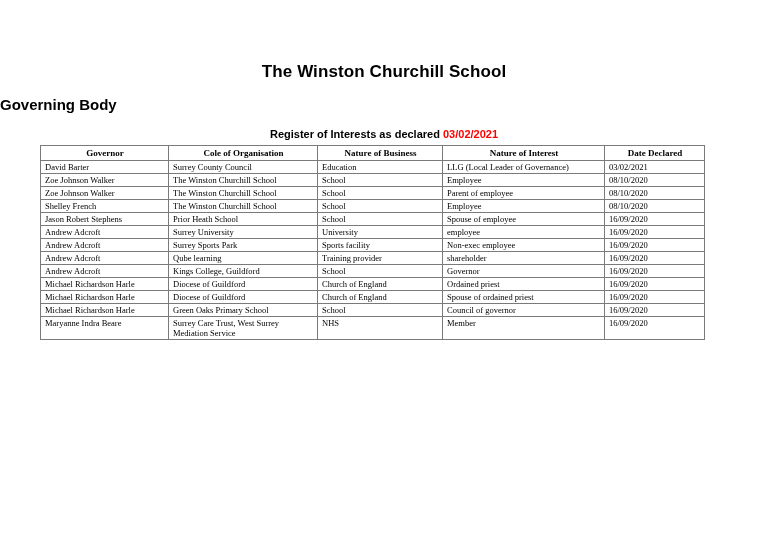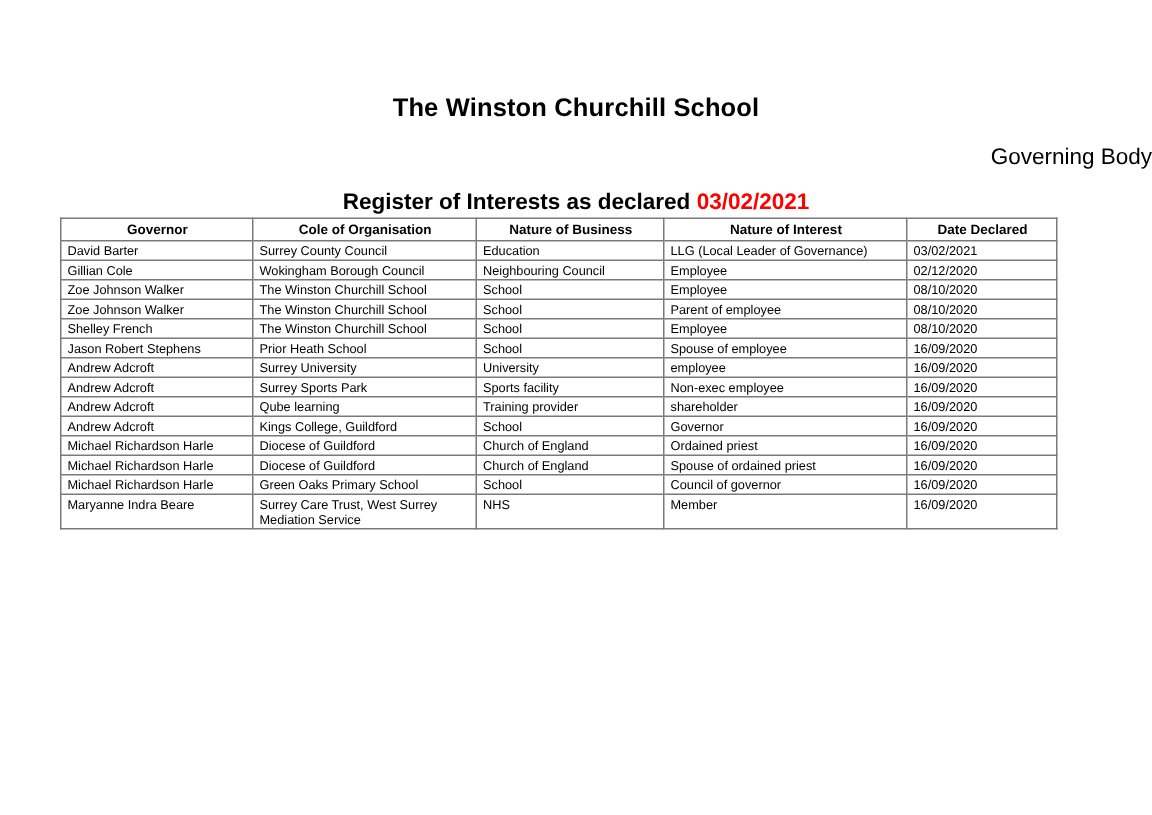--- a/index.html
+++ b/index.html
@@ -23,49 +23,50 @@
   .doc-title {
     text-align: center;
     font-size: 17px;
     font-weight: bold;
     letter-spacing: 0.1px;
     margin: 0;
     padding-top: 62px;
     line-height: 20px;
   }
   .doc-subtitle {
-    text-align: right;
+    text-align: left;
     font-size: 15px;
-    font-weight: normal;
+    font-weight: bold;
     margin: 0;
     padding-top: 14px;
     line-height: 18px;
   }
   .doc-strapline {
     text-align: center;
-    font-size: 15px;
+    font-size: 11px;
     font-weight: bold;
     margin: 0;
     padding-top: 14px;
     line-height: 13px;
   }
   .doc-strapline .declared-date {
     color: #ff0000;
   }
   .table-wrap {
     position: absolute;
     left: 40px;
     top: 145px;
     width: 664px;
   }
   table.register {
     border-collapse: collapse;
     width: 664px;
     table-layout: fixed;
     font-size: 8.5px;
+    font-family: Liberation Serif, serif;
   }
   table.register th,
   table.register td {
     border: 1px solid #7a7a7a;
     padding: 1px 3px 1px 4px;
     vertical-align: top;
     line-height: 10px;
     height: 11px;
     box-sizing: border-box;
     overflow: hidden;
@@ -126,27 +127,20 @@
       </thead>
       <tbody id="register-body">
           <tr>
             <td>David Barter</td>
             <td>Surrey County Council</td>
             <td>Education</td>
             <td>LLG (Local Leader of Governance)</td>
             <td>03/02/2021</td>
           </tr>
           <tr>
-            <td>Gillian Cole</td>
-            <td>Wokingham Borough Council</td>
-            <td>Neighbouring Council</td>
-            <td>Employee</td>
-            <td>02/12/2020</td>
-          </tr>
-          <tr>
             <td>Zoe Johnson Walker</td>
             <td>The Winston Churchill School</td>
             <td>School</td>
             <td>Employee</td>
             <td>08/10/2020</td>
           </tr>
           <tr>
             <td>Zoe Johnson Walker</td>
             <td>The Winston Churchill School</td>
             <td>School</td>

